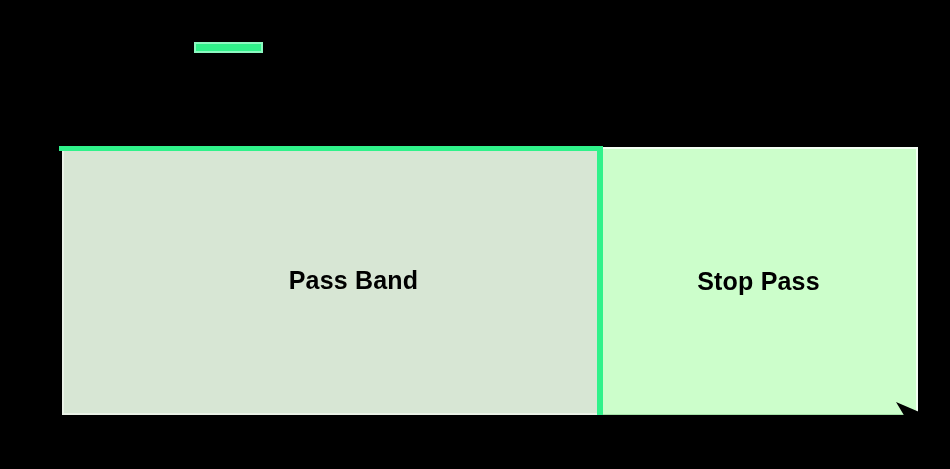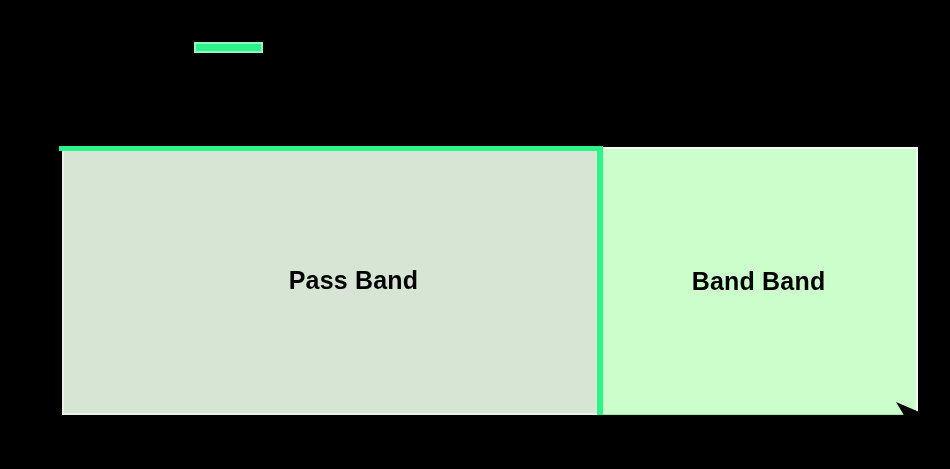--- a/index.html
+++ b/index.html
@@ -70,21 +70,21 @@
 
 <div class="canvas" style="background-color: rgb(0, 0, 0);">
 
   <div class="legend-swatch" style="background-color: rgb(48, 242, 138); border-color: rgb(141, 248, 193);"></div>
 
   <div class="band pass-band" style="background-color: rgb(215, 230, 212); border-color: rgb(234, 242, 231);">
     <span class="band-label" style="color: rgb(0, 0, 0);">Pass Band</span>
   </div>
 
   <div class="band stop-band" style="background-color: rgb(204, 254, 203); border-top-color: rgb(244, 255, 244); border-right-color: rgb(244, 255, 244); border-bottom-color: rgb(165, 223, 168);">
-    <span class="band-label" style="color: rgb(0, 0, 0);">Band Band</span>
+    <span class="band-label" style="color: rgb(0, 0, 0);">Stop Pass</span>
   </div>
 
   <div class="response-line response-h" style="background-color: rgb(48, 242, 138);"></div>
 
   <div class="response-line response-v" style="background-color: rgb(48, 242, 138);"></div>
 
   <svg class="axis-arrow-svg" width="950" height="469" viewBox="0 0 950 469">
     <polygon points="896,402 931,417 896,432 905,417" fill="#000000"></polygon>
   </svg>
 

